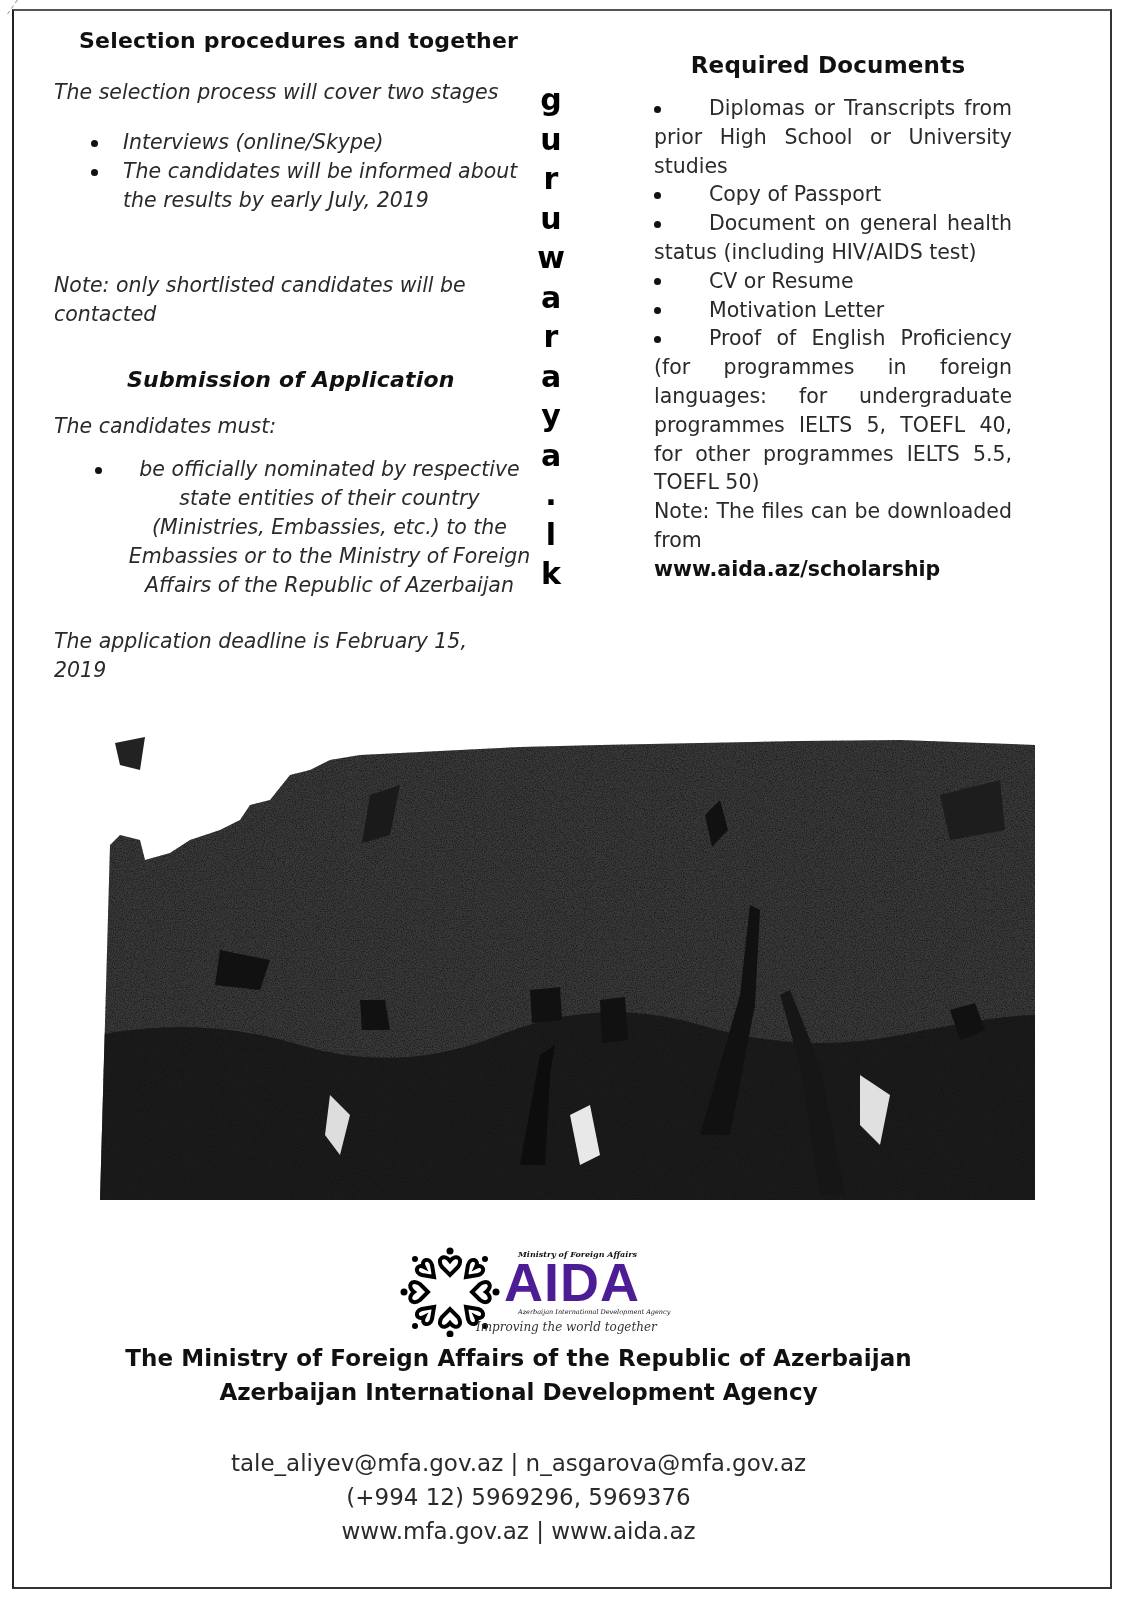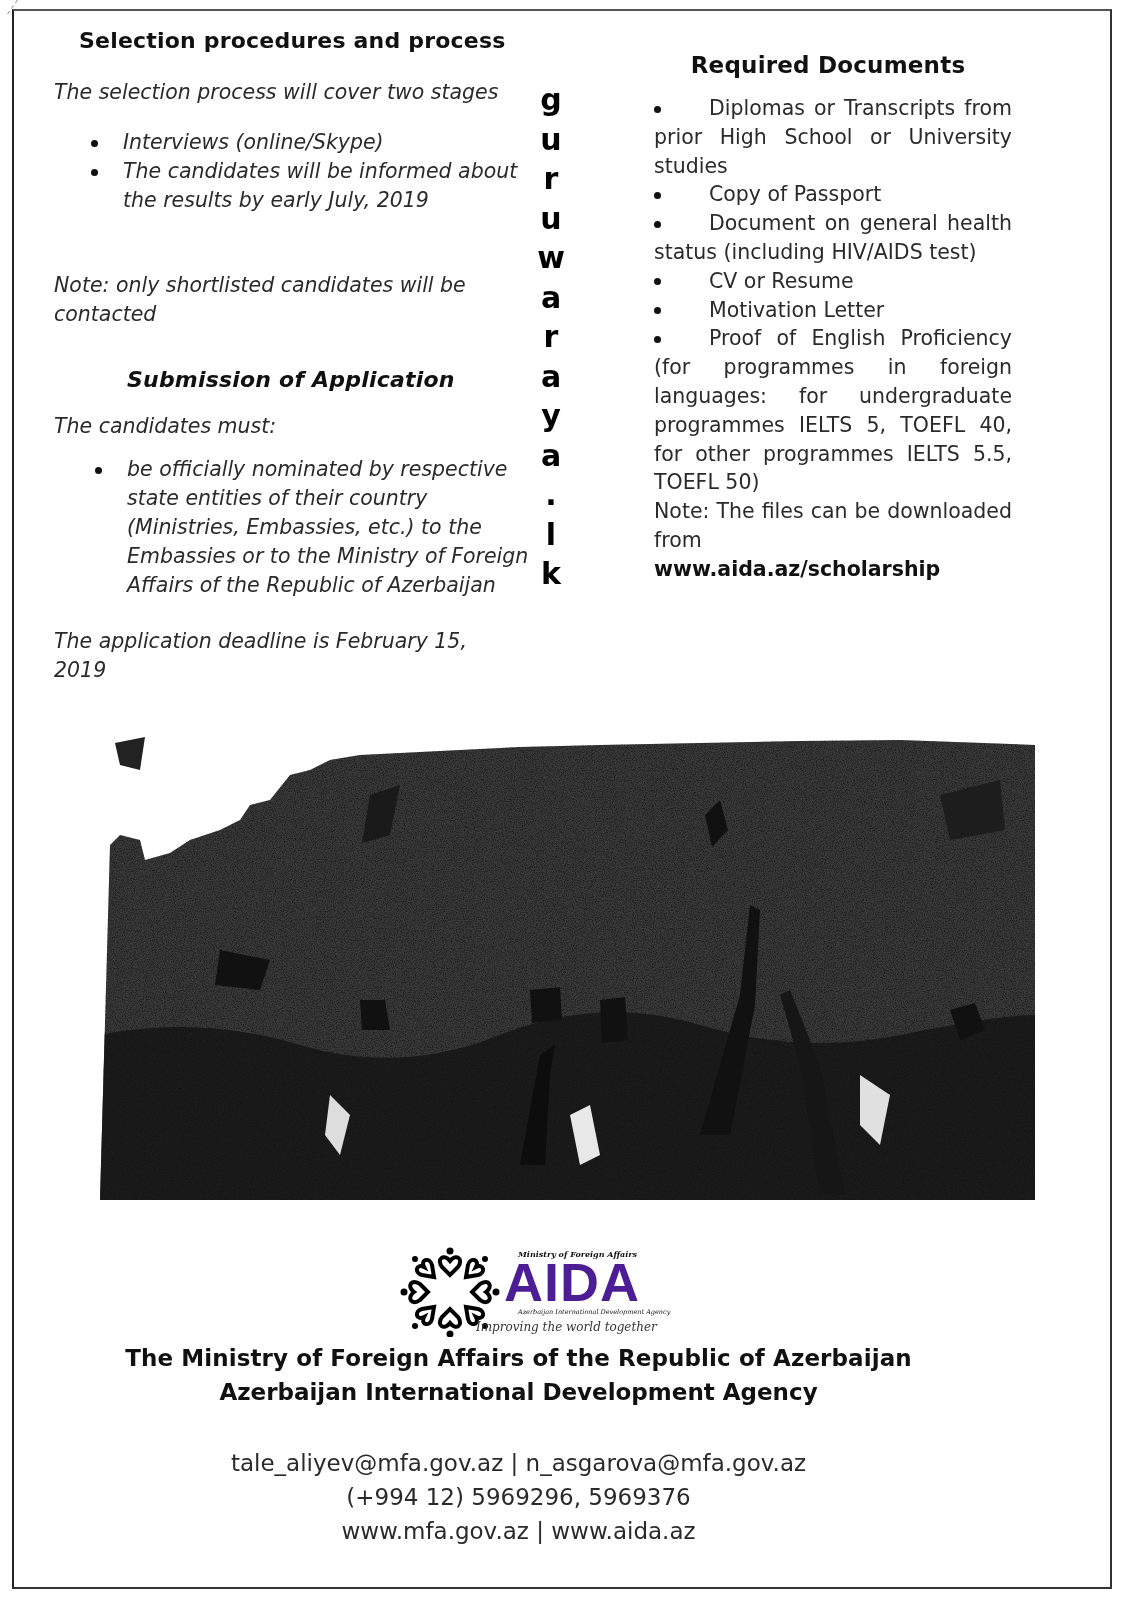--- a/index.html
+++ b/index.html
@@ -70,33 +70,33 @@
   .c2 { top: 1480px; }
   .c3 { top: 1514px; }
 </style>
 </head>
 <body>
 
 <div class="page-border"></div>
 <div class="corner-mark"></div>
 
 <div class="col-left">
-  <h2 class="h-sel">Selection procedures and process</h2>
+  <h2 class="h-sel">Selection procedures and together</h2>
   <div class="p abs" style="left:0; top:54px; white-space:nowrap;">The selection process will cover two stages</div>
   <ul class="bul abs" style="left:0; top:104px; width:480px;">
     <li><span class="dot"></span><span>Interviews (online/Skype)</span></li>
     <li style="width:405px;"><span class="dot"></span><span>The candidates will be informed about the results by early July, 2019</span></li>
   </ul>
   <div class="p abs" style="left:0; top:247px; white-space:nowrap;">Note: only shortlisted candidates will be</div>
   <div class="p abs" style="left:0; top:276px;">contacted</div>
 
   <h2 class="abs" style="left:73px; top:343px;">Submission of Application</h2>
   <div class="p abs" style="left:0; top:388px;">The candidates must:</div>
   <ul class="bul abs" style="left:4px; top:431px; width:486px;">
-    <li style="padding-left:69px; width:405px;"><span class="dot"></span><span>be officially nominated by respective state entities of their country (Ministries, Embassies, etc.) to the Embassies or to the Ministry of Foreign Affairs of the Republic of Azerbaijan</span></li>
+    <li style="padding-left:69px; width:405px;text-align:center;"><span class="dot"></span><span>be officially nominated by respective state entities of their country (Ministries, Embassies, etc.) to the Embassies or to the Ministry of Foreign Affairs of the Republic of Azerbaijan</span></li>
   </ul>
   <div class="p abs" style="left:0; top:603px; white-space:nowrap;">The application deadline is February 15,</div>
   <div class="p abs" style="left:0; top:632px;">2019</div>
 </div>
 
 <div class="watermark">
   <span>g</span>
   <span>u</span>
   <span>r</span>
   <span>u</span>

